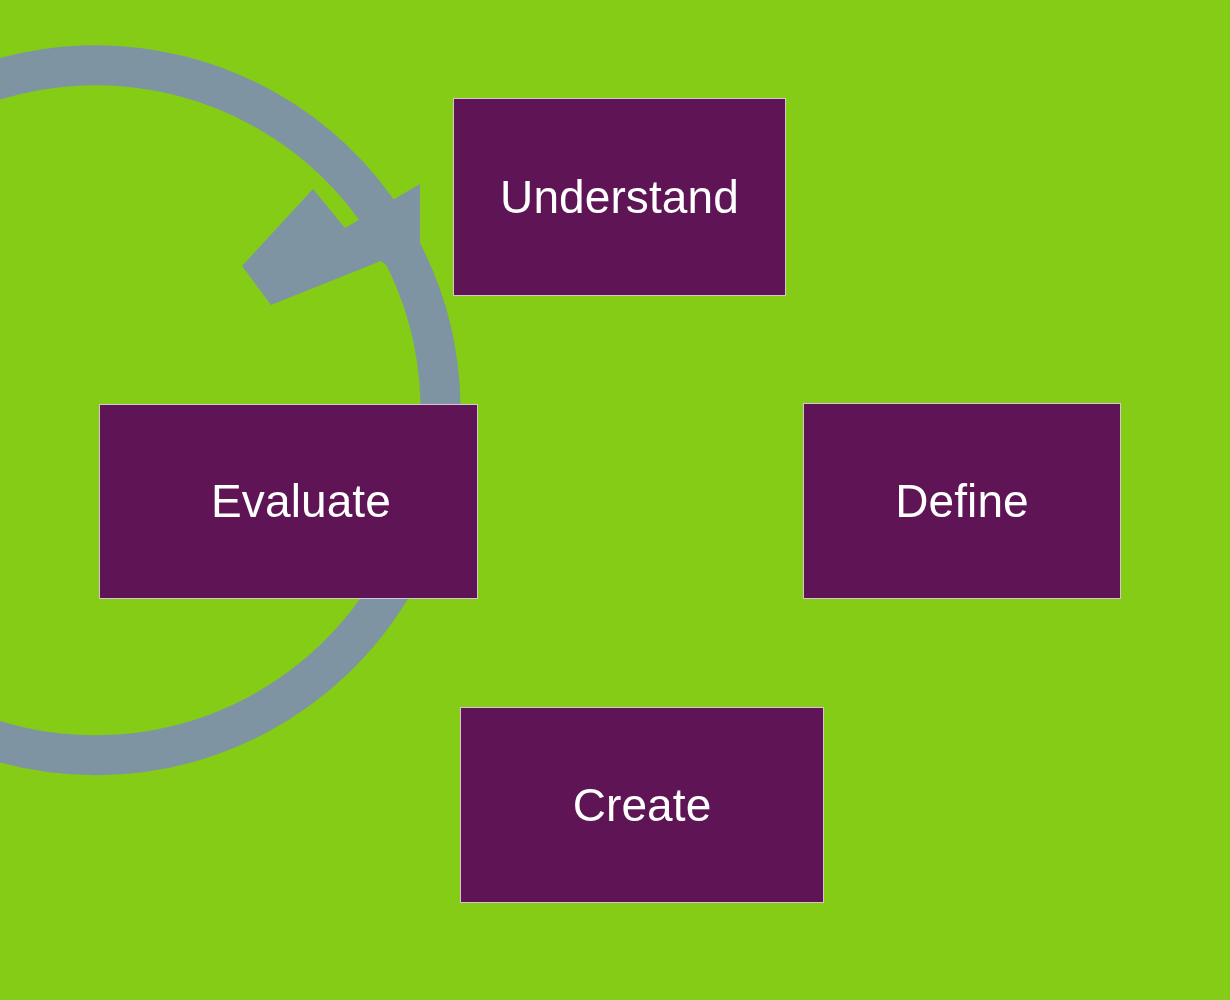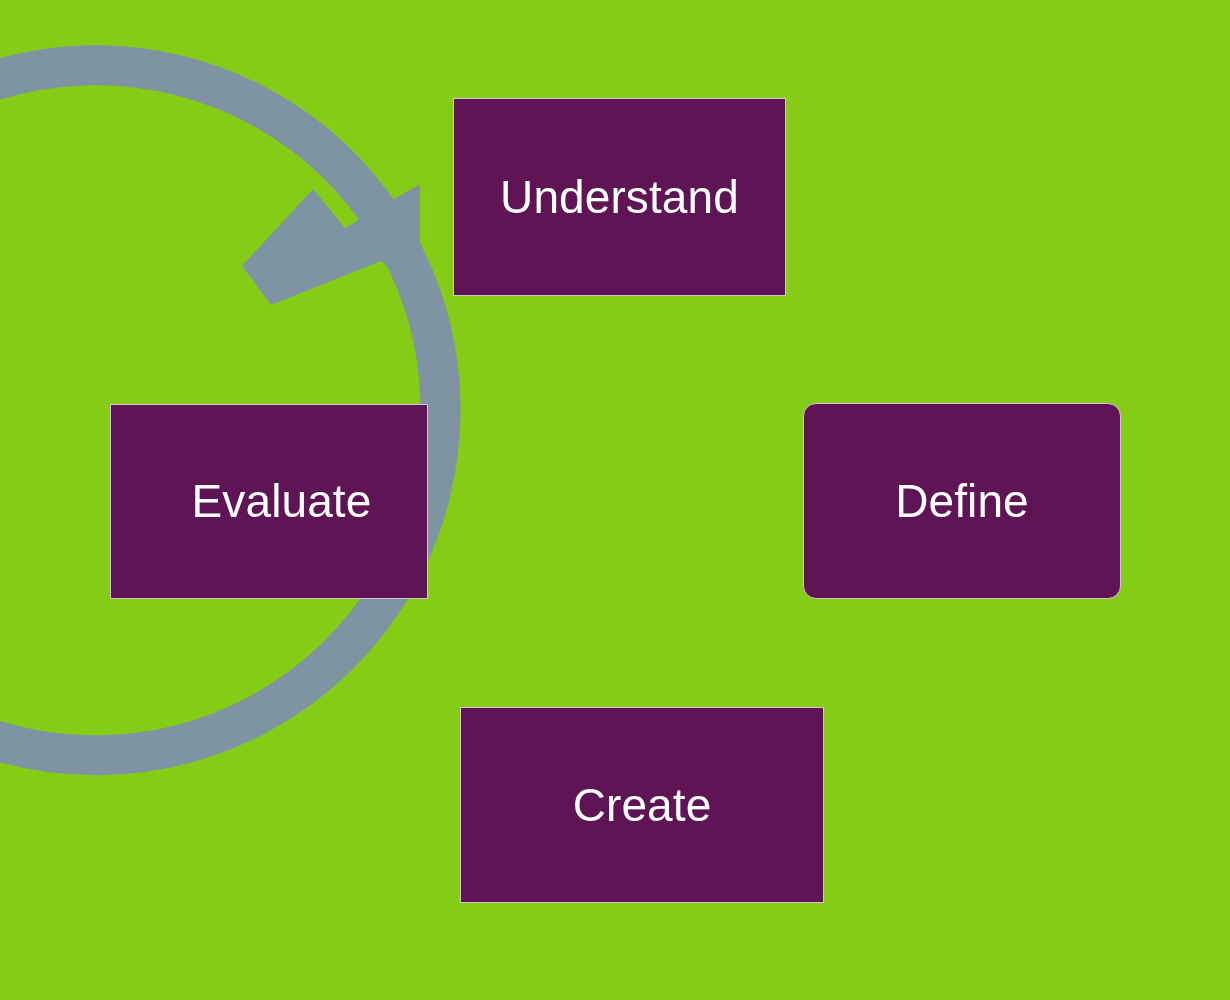--- a/index.html
+++ b/index.html
@@ -41,23 +41,23 @@
     line-height: 1.1;
     user-select: none;
   }
   .node-label {
     display: block;
     text-align: center;
     white-space: nowrap;
   }
   
   #node-understand { left: 453px; top: 98px;  width: 333px; height: 198px; }
-  #node-define     { left: 803px; top: 403px; width: 318px; height: 196px; border-radius: 13px; }
+  #node-define     { left: 803px; top: 403px; width: 318px; height: 196px; }
   #node-create     { left: 460px; top: 707px; width: 364px; height: 196px; }
-  #node-evaluate   { left: 110px;  top: 404px; width: 318px; height: 195px; padding-left: 25px; }
+  #node-evaluate   { left: 99px;  top: 404px; width: 379px; height: 195px; padding-left: 25px; }
 </style>
 </head>
 <body>
 
 <div id="canvas" style="background: #84cc16;">
 
   <svg id="ring-layer" viewBox="0 0 1230 1000" aria-hidden="true">
 
     <path d="M 396.5 241.5
              A 345 345 0 1 1 386.0 224.0" fill="none" stroke="#7E94A3" stroke-width="40" stroke-linecap="butt"></path>

